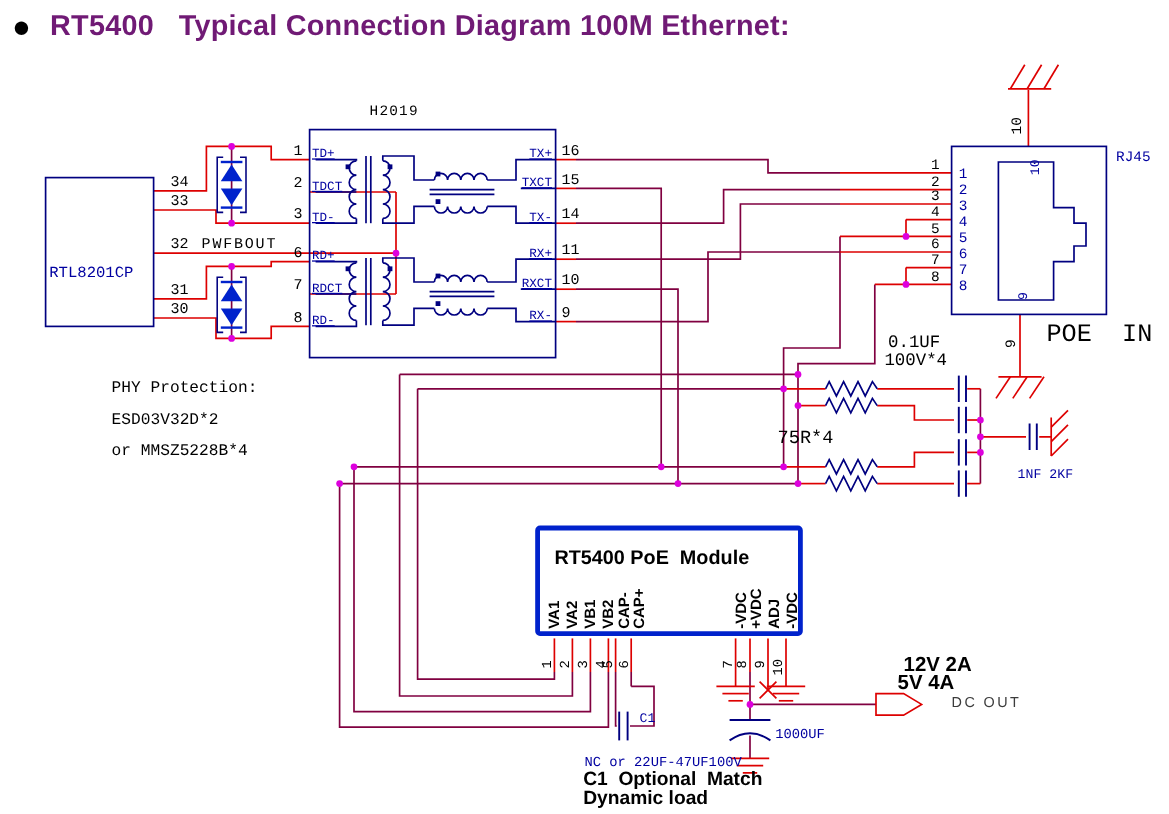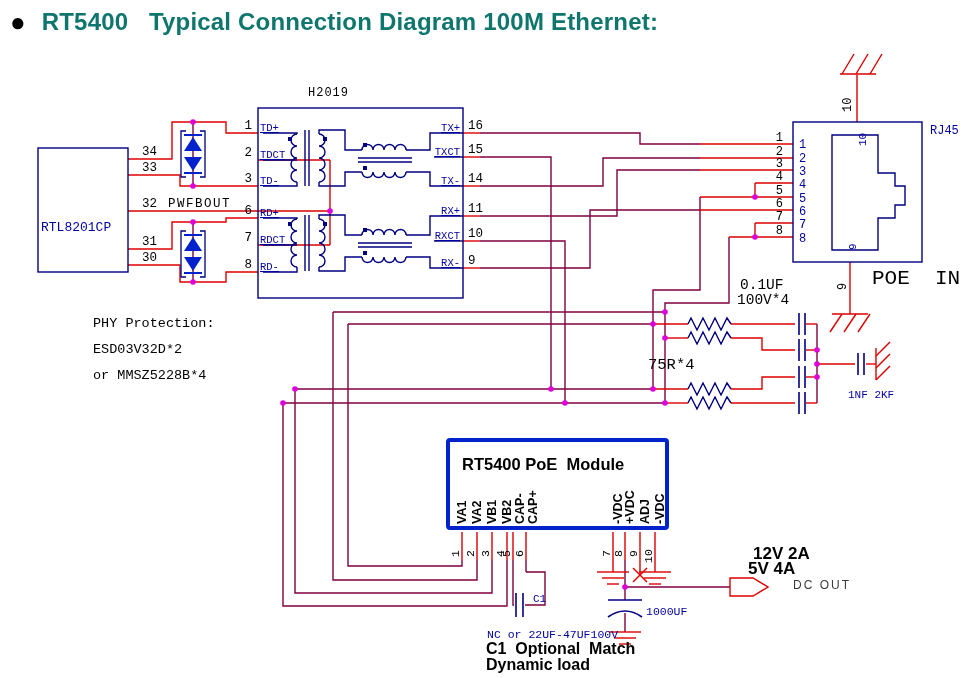--- a/index.html
+++ b/index.html
@@ -1,20 +1,20 @@
 <!DOCTYPE html>
 <html><head>
 <meta charset="utf-8">
 <style>
   html,body{margin:0;padding:0;background:#ffffff;}
   #stage{position:relative;width:974px;height:678px;background:#fff;overflow:hidden;
          font-family:"Liberation Sans",sans-serif;}
   #titlebar{position:absolute;left:10px;top:8px;display:flex;align-items:center;gap:16px;}
   #bullet{font-size:26px;line-height:26px;color:#000;}
-  #title-text{font-size:24px;font-weight:bold;color:#0f766e;white-space:pre;letter-spacing:.2px;}
+  #title-text{font-size:24px;font-weight:bold;color:#701a75;white-space:pre;letter-spacing:.2px;}
   svg text{user-select:none;}
   .mono{font-family:"Liberation Mono","DejaVu Sans Mono",monospace;}
   .sans{font-family:"Liberation Sans",sans-serif;}
   .blue{fill:#0000a0;}
   .blk{fill:#000000;}
   .gray{fill:#3c3c3c;}
 </style>
 </head>
 <body>
 

